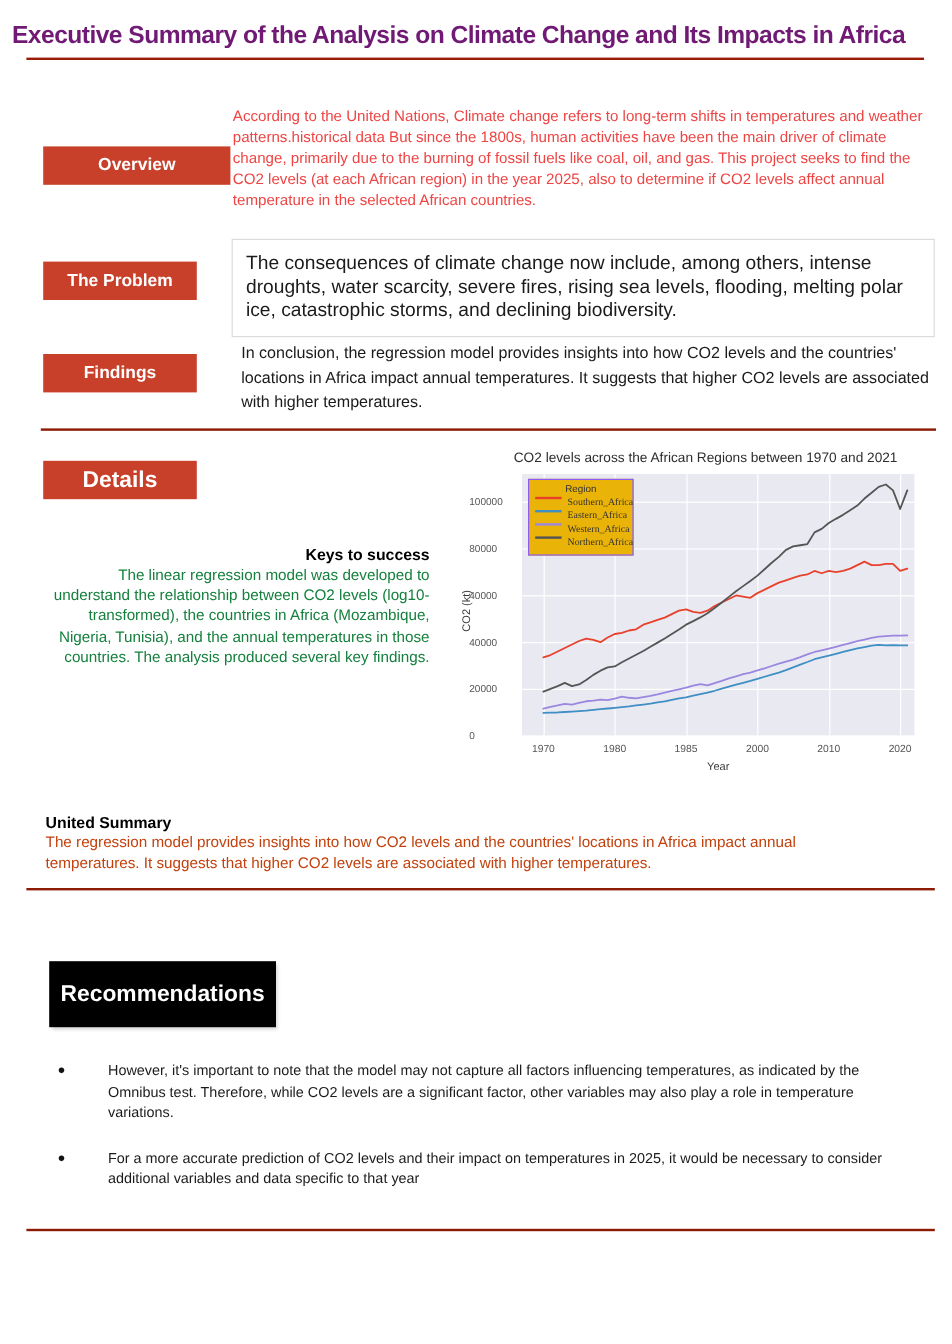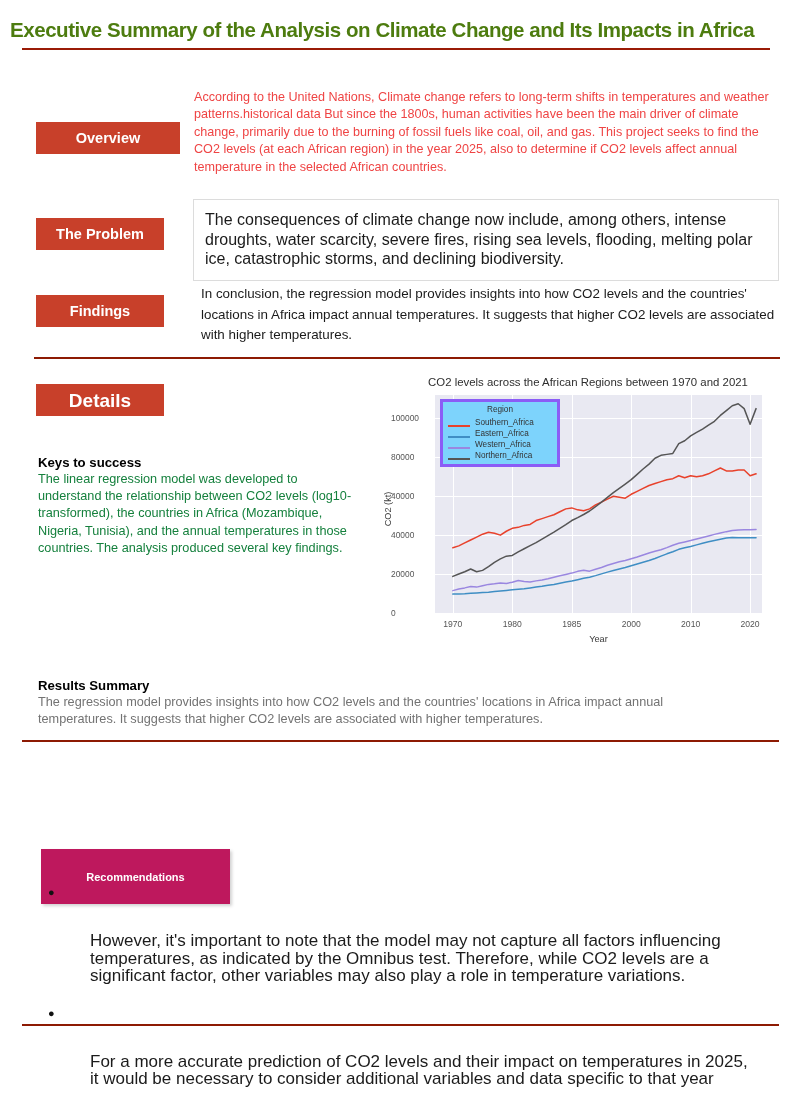--- a/index.html
+++ b/index.html
@@ -17,21 +17,21 @@
 
   
   .doc-title {
     position: absolute;
     left: 10px;
     top: 18px;
     width: 775px;
     font-size: 20.5px;
     font-weight: bold;
     letter-spacing: -0.45px;
-    color: #4d7c0f;
+    color: #701a75;
     white-space: nowrap;
   }
   .title-rule {
     position: absolute;
     left: 22px;
     top: 48px;
     width: 748px;
     height: 1.5px;
     background: #9a1b06;
   }
@@ -41,38 +41,37 @@
     position: absolute;
     background: #c8402a;
     color: #ffffff;
     font-weight: bold;
     display: flex;
     align-items: center;
     justify-content: center;
     text-align: center;
     line-height: 1;
   }
-  .chip-overview  { left: 36px; top: 122px; width: 144px; height: 32px; font-size: 14.5px; }
+  .chip-overview  { left: 36px; top: 122px; width: 156px; height: 32px; font-size: 14.5px; }
   .chip-problem   { left: 36px; top: 218px; width: 128px; height: 32px; font-size: 14.5px; }
   .chip-findings  { left: 36px; top: 295px; width: 128px; height: 32px; font-size: 14.5px; }
   .chip-details   { left: 36px; top: 384px; width: 128px; height: 32px; font-size: 19px; }
 
   .chip-recos {
     position: absolute;
     left: 41px; top: 801px;
     width: 189px; height: 55px;
-    background: #be185d;
+    background: #000000;
     color: #ffffff;
     font-weight: bold;
-    font-size: 11px;
+    font-size: 19px;
     display: flex;
     align-items: center;
     justify-content: center;
     box-shadow: 2px 2px 3px rgba(0,0,0,0.18);
-    margin-top: 48px;
   }
 
   
   .para {
     position: absolute;
     font-size: 12.6px;
     line-height: 17.4px;
     color: #ef4444;
   }
   .para-overview { left: 194px; top: 89px; width: 585px; }
@@ -104,21 +103,21 @@
   .rule {
     position: absolute;
     height: 1.6px;
     background: #8d1a03;
   }
   .rule-1 { left: 34px; top: 357px; width: 746px; }
   .rule-2 { left: 22px; top: 740px; width: 757px; }
   .rule-3 { left: 22px; top: 1024px; width: 757px; }
 
   
-  .keys-block { position: absolute; left: 38px; top: 455px; width: 320px; }
+  .keys-block { position: absolute; left: 38px; top: 455px; width: 320px; text-align: right; }
   .keys-head {
     font-size: 13.2px;
     font-weight: bold;
     color: #000;
     margin-bottom: 1px;
   }
   .keys-body {
     font-size: 12.7px;
     line-height: 17.2px;
     color: #15803d;
@@ -128,41 +127,40 @@
   .results-block { position: absolute; left: 38px; top: 678px; width: 700px; }
   .results-head {
     font-size: 13.2px;
     font-weight: bold;
     color: #000;
     margin-bottom: 1px;
   }
   .results-body {
     font-size: 12.7px;
     line-height: 17.4px;
-    color: #737373;
+    color: #c2410c;
   }
 
   
   .bullets { position: absolute; left: 44px; top: 884px; width: 715px; }
   .bullet-row { display: flex; margin-bottom: 20px; }
   .bullet-dot {
     width: 46px;
     flex: 0 0 46px;
     font-size: 11px;
     line-height: 17.6px;
     color: #111;
     text-align: left;
     padding-left: 4px;
   }
   .bullet-txt {
     flex: 1 1 auto;
-    font-size: 17px;
+    font-size: 12px;
     line-height: 17.6px;
     color: #1b1b1b;
-    margin-top: 48px;
   }
 
   
   .chart-wrap {
     position: absolute;
     left: 392px; top: 376px;
     width: 392px; height: 282px;
   }
   .chart-title {
     position: absolute;
@@ -214,36 +212,37 @@
     font-size: 9.2px;
     color: #3a3a3a;
     transform: rotate(-90deg);
     transform-origin: center center;
     white-space: nowrap;
   }
 
   .legend-box {
     position: absolute;
     left: 48px; top: 23px;
-    width: 120px;
-    background: #7dd3fc;
-    border: 3px solid #8b5cf6;
+    width: 88px;
+    background: #eab308;
+    border: 1px solid #8b5cf6;
     padding: 3px 5px 4px 5px;
     z-index: 5;
   }
   .legend-title {
     font-size: 8.2px;
     color: #333;
     text-align: center;
     margin-bottom: 2px;
   }
   .legend-row {
     display: flex;
-    align-items: flex-end;
+    align-items: flex-start;
     height: 11px;
+    font-family: Liberation Serif, serif;
   }
   .legend-swatch {
     width: 22px; height: 2px;
     flex: 0 0 22px;
     margin-right: 5px;
   }
   .legend-label { font-size: 8.2px; color: #333; }
 
   svg.lines { position: absolute; left: 0; top: 0; overflow: visible; }
 </style>
@@ -336,21 +335,21 @@
       <div class="legend-row">
         <div class="legend-swatch" style="background: rgb(85, 85, 85);"></div>
         <div class="legend-label">Northern_Africa</div>
       </div>
     </div>
 </div>
 
 <div class="rule rule-2"></div>
 
 <div class="results-block">
-  <div class="results-head">Results Summary</div>
+  <div class="results-head">United Summary</div>
   <div class="results-body">The regression model provides insights into how CO2 levels and the countries' locations in Africa impact annual temperatures. It suggests that higher CO2 levels are associated with higher temperatures.</div>
 </div>
 
 <div class="chip-recos">
   <span>Recommendations</span>
 </div>
 
 <div class="bullets" id="bullets">
     <div class="bullet-row">
       <div class="bullet-dot">●</div>

